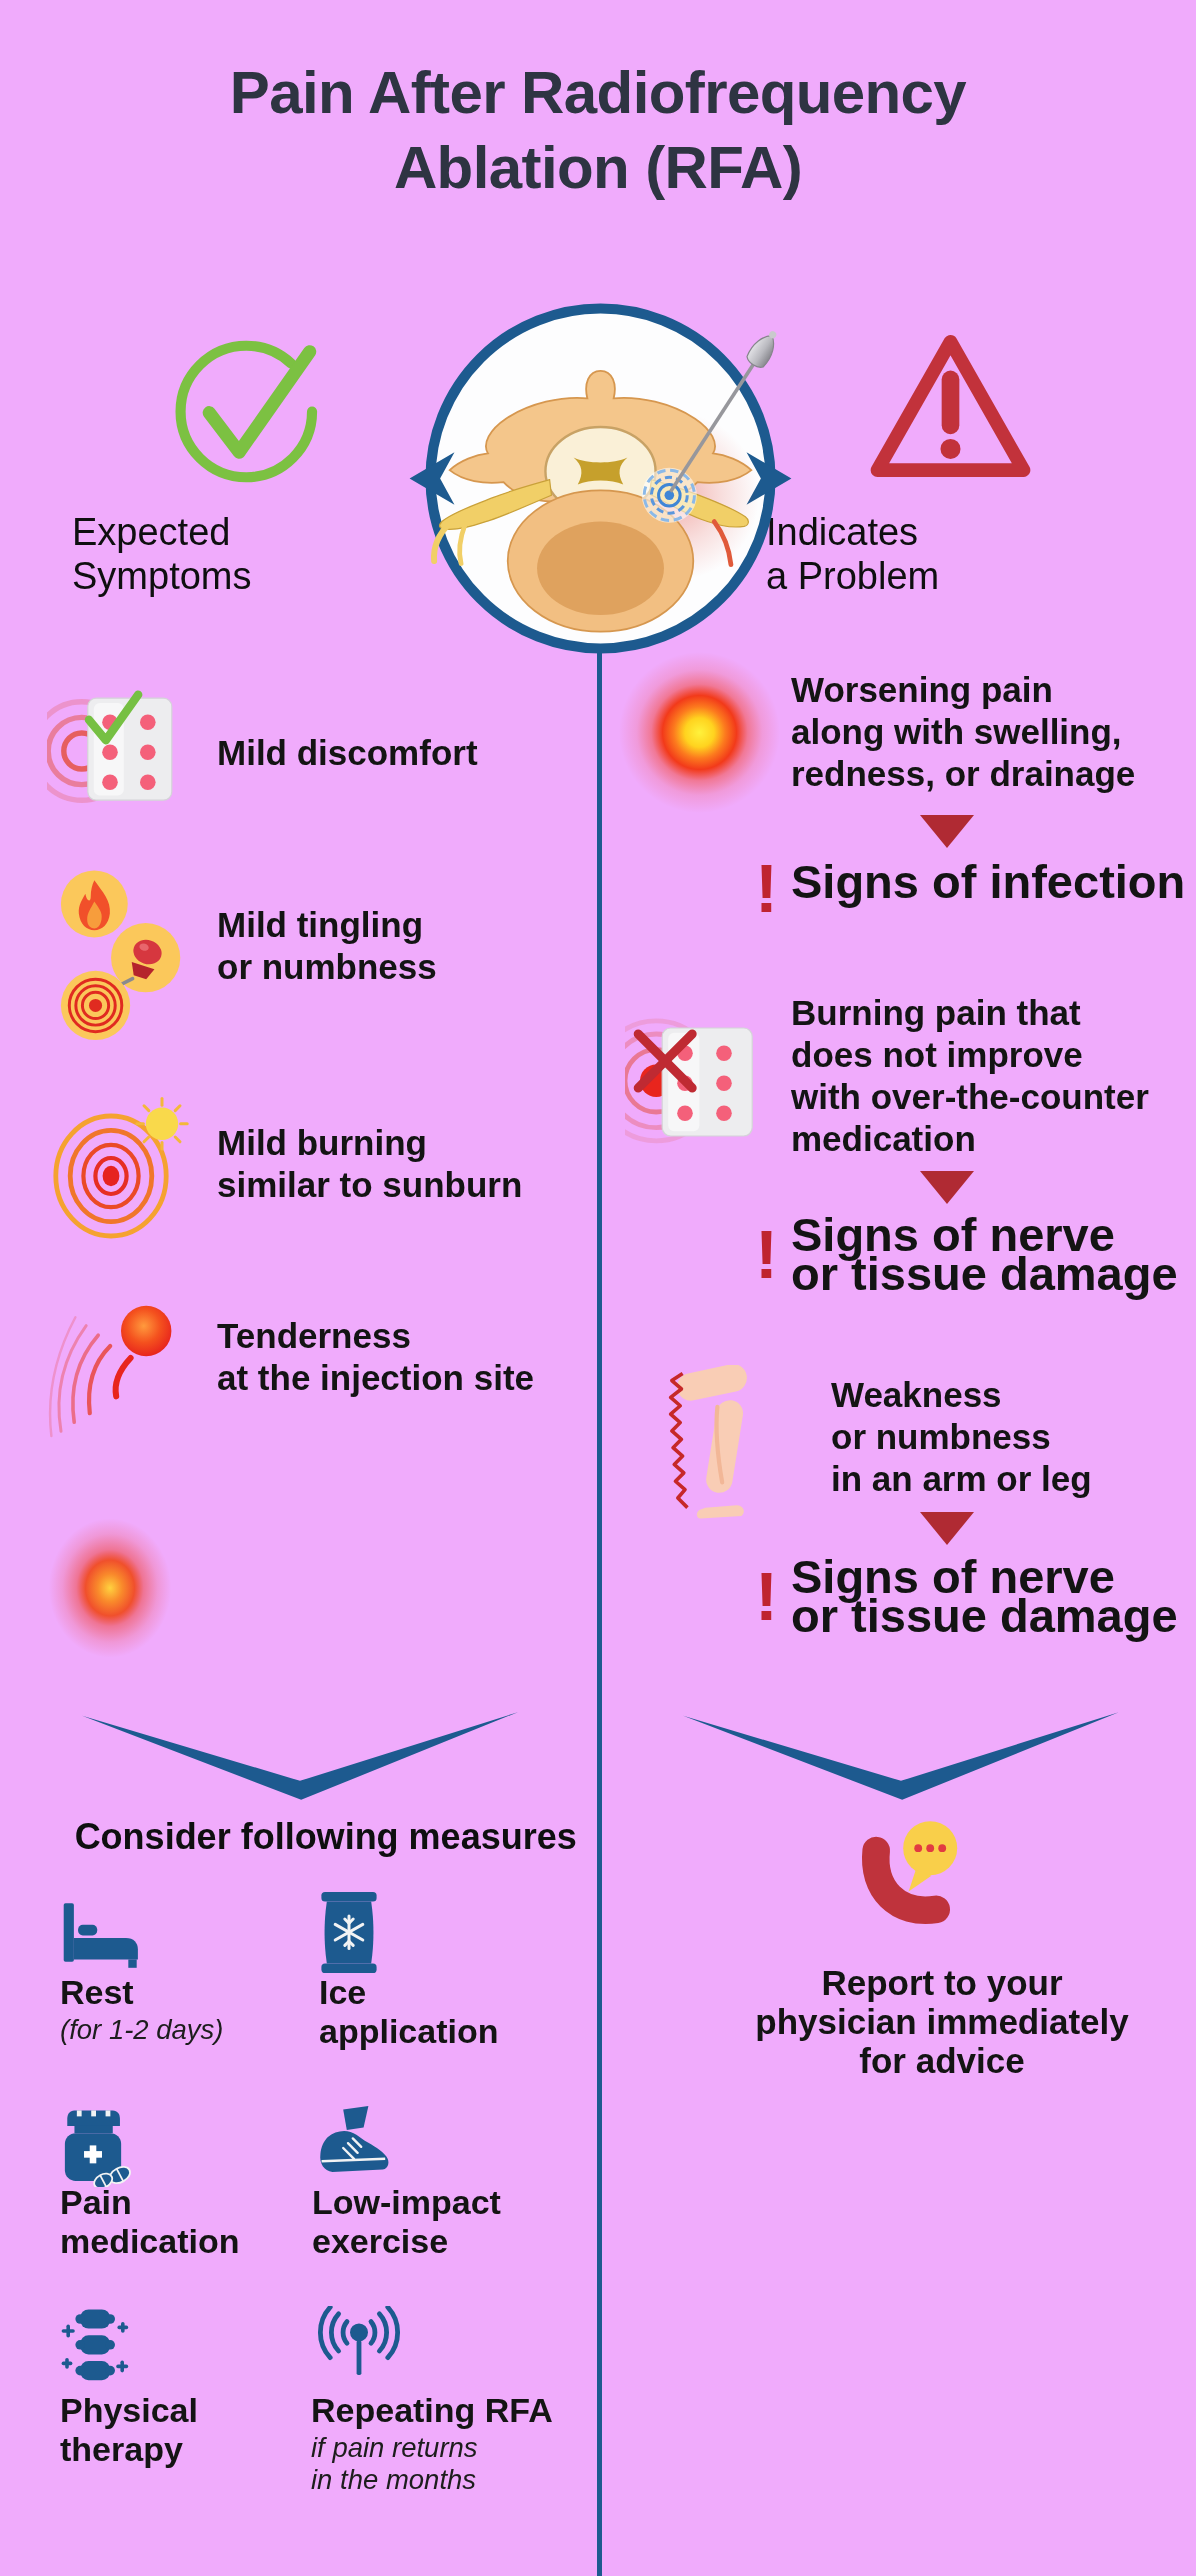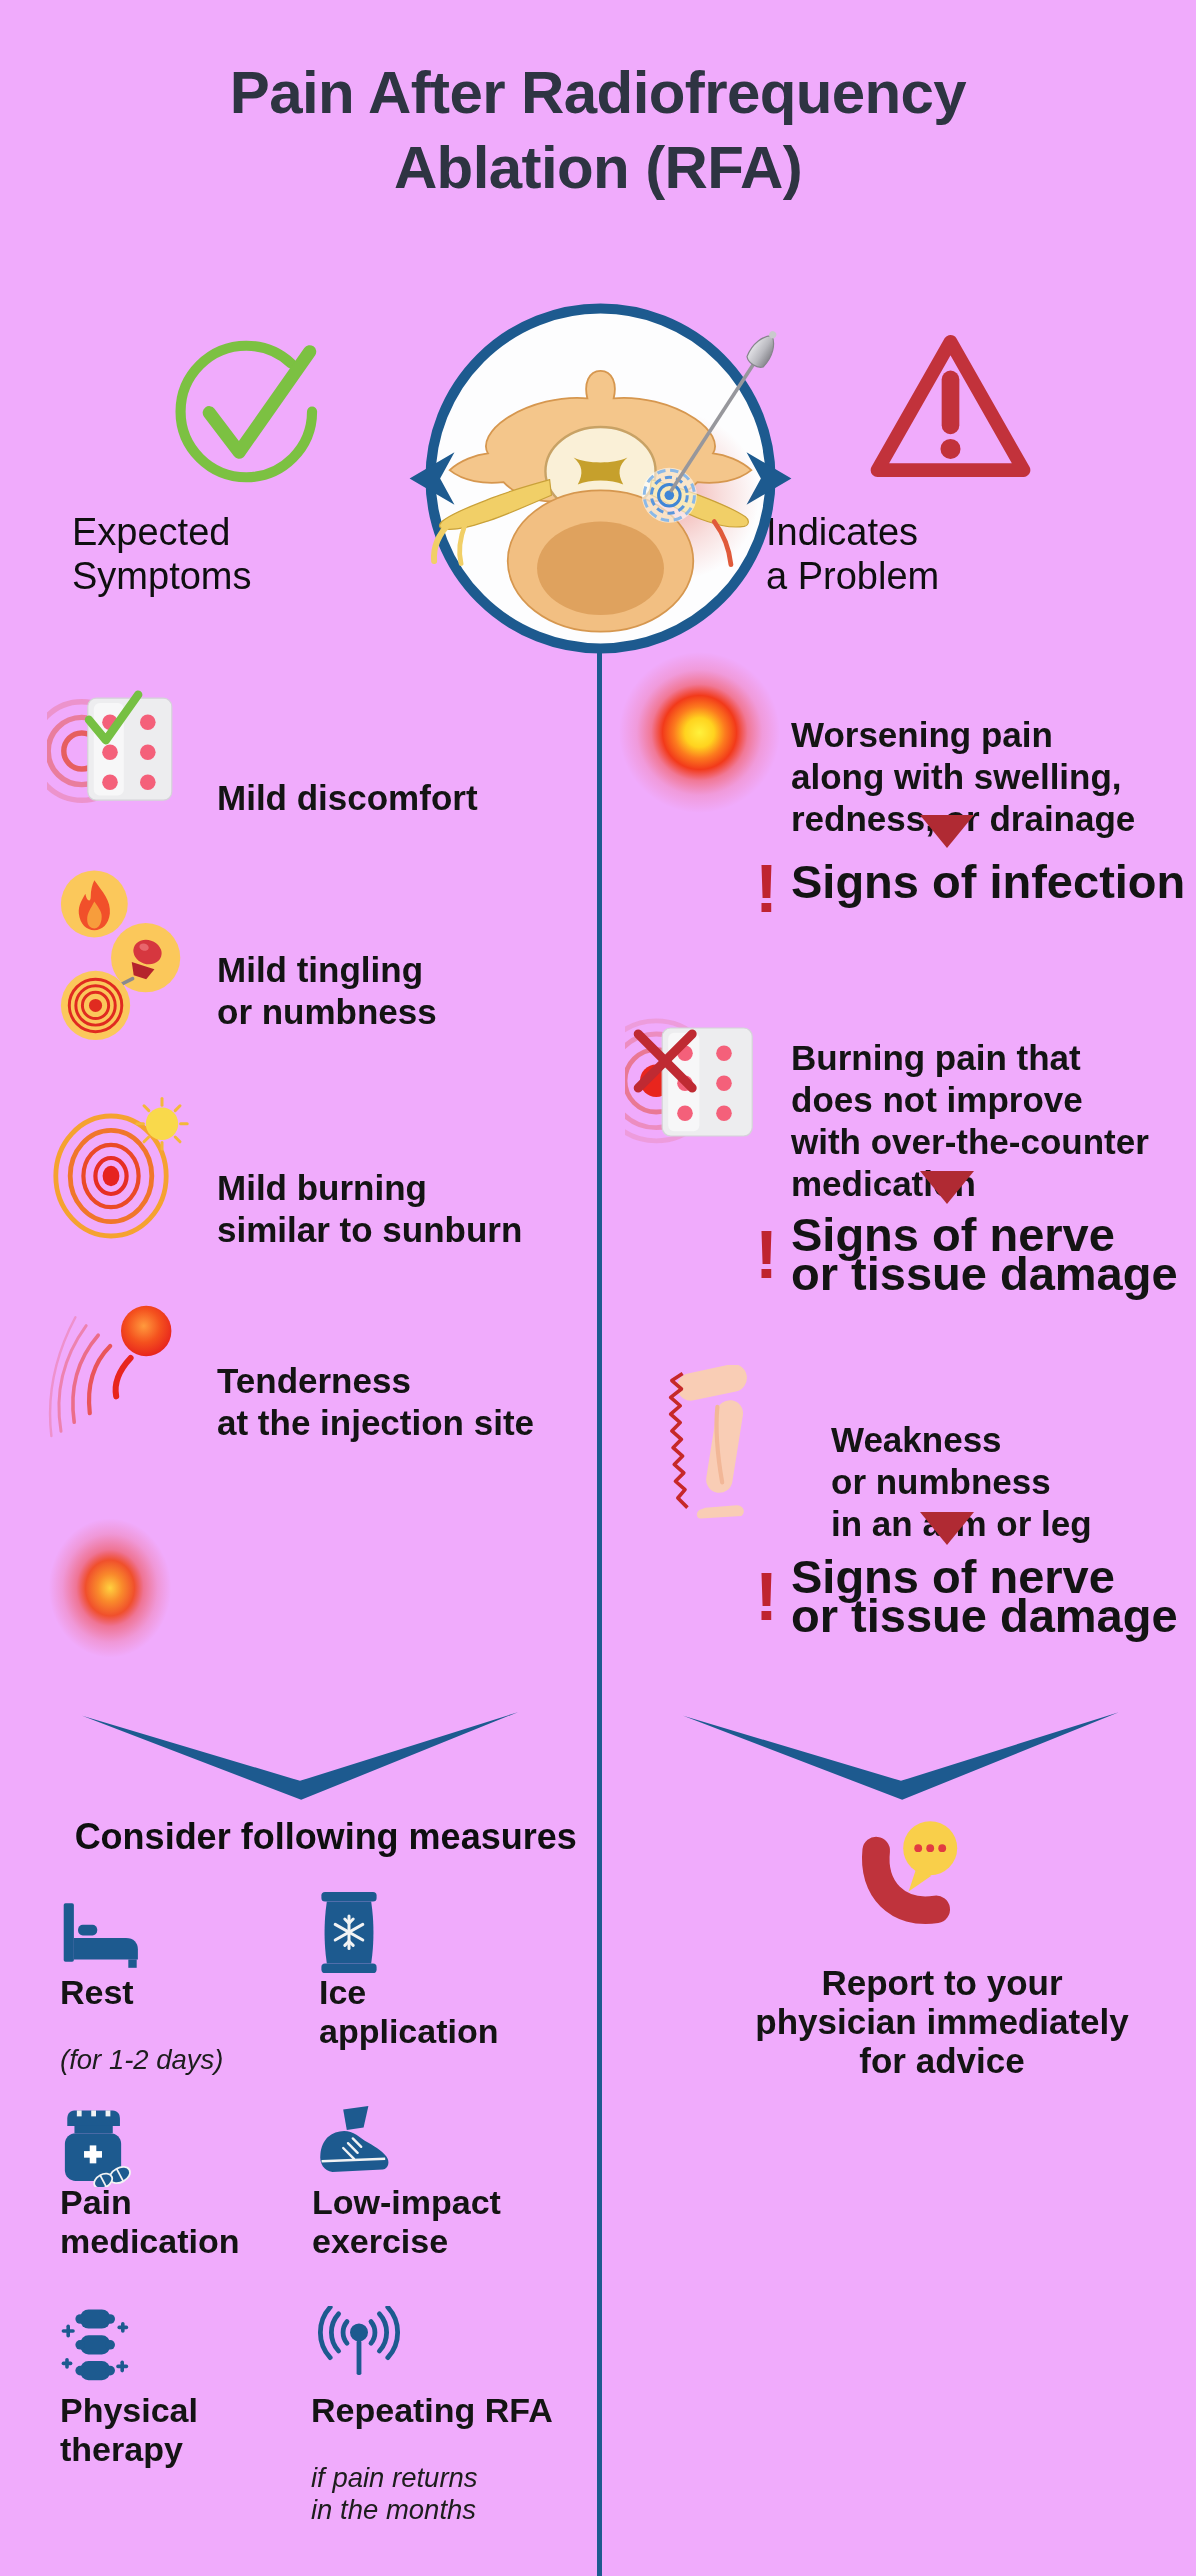--- a/index.html
+++ b/index.html
@@ -3,25 +3,25 @@
 <meta charset="utf-8">
 <style>
   html,body{margin:0;padding:0;background:#f2f3f4;}
   #canvas{position:relative;width:1196px;height:2576px;background:#f0abfc;overflow:hidden;
           font-family:"Liberation Sans",sans-serif;}
   .abs{position:absolute;}
   .pre{white-space:pre-line;}
   .title{left:0;top:55px;width:1196px;text-align:center;font-weight:bold;
          font-size:60px;line-height:75px;color:#2e3442;letter-spacing:-0.6px;}
   .col-head{font-weight:normal;font-size:38px;line-height:44px;color:#0f0f10;text-align:left;}
-  .item-text{font-weight:bold;font-size:35px;line-height:42px;color:#141414;margin-top:45px;}
+  .item-text{font-weight:bold;font-size:35px;line-height:42px;color:#141414;}
   .result-text{font-weight:bold;font-size:47px;line-height:39px;color:#141414;}
   .bang{font-weight:bold;font-size:69px;line-height:1;color:#bf2430;}
   .measure-label{font-weight:bold;font-size:34px;line-height:39px;color:#141414;}
-  .measure-note{font-style:italic;font-size:27.5px;line-height:32px;color:#1d1d1d;margin-top:30px;}
+  .measure-note{font-style:italic;font-size:27.5px;line-height:32px;color:#1d1d1d;}
   .heading-mid{font-weight:bold;font-size:36px;color:#0f0f10;text-align:center;margin-left:24px;}
   .report-text{font-weight:bold;font-size:35px;line-height:39px;color:#141414;text-align:center;}
   .tri-down{width:0;height:0;border-left:27px solid transparent;border-right:27px solid transparent;
             border-top:33px solid #b02a33;}
   .divider{left:597px;top:645px;width:5.4px;height:1931px;background:#1d5a8f;}
 </style>
 </head>
 <body>
 
 <div id="canvas">

